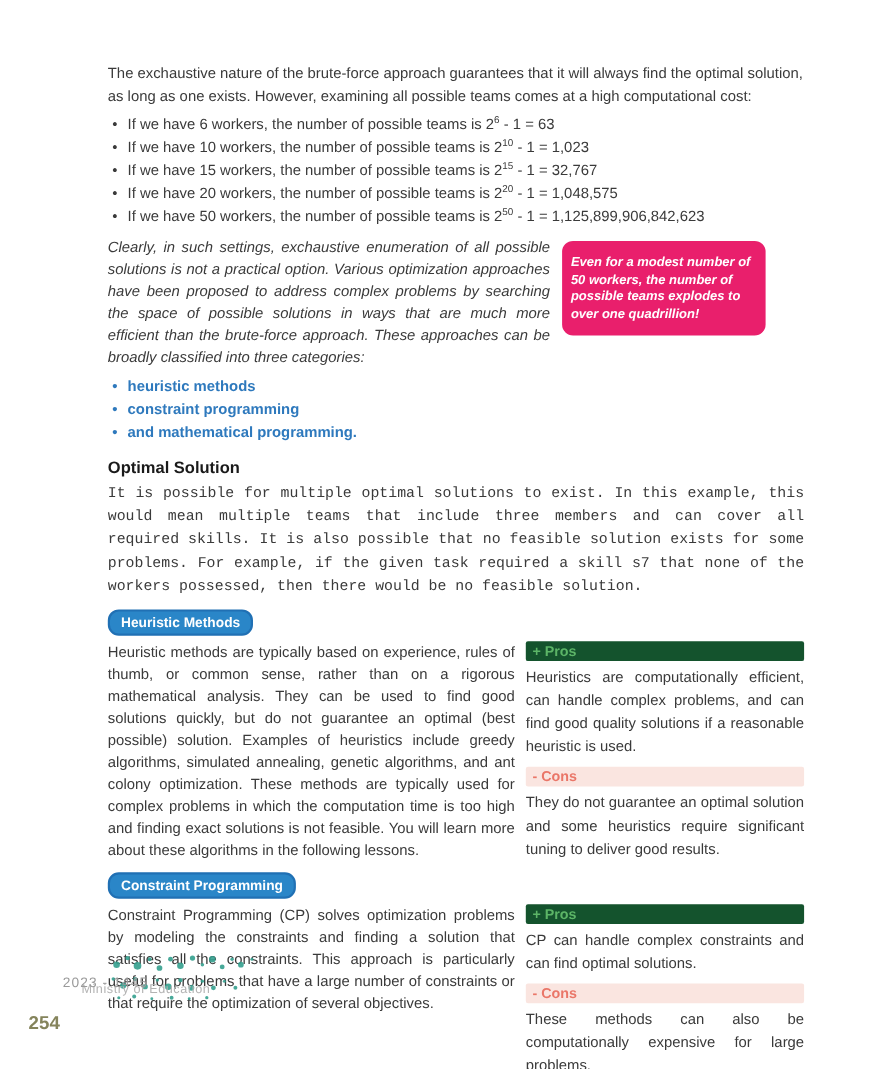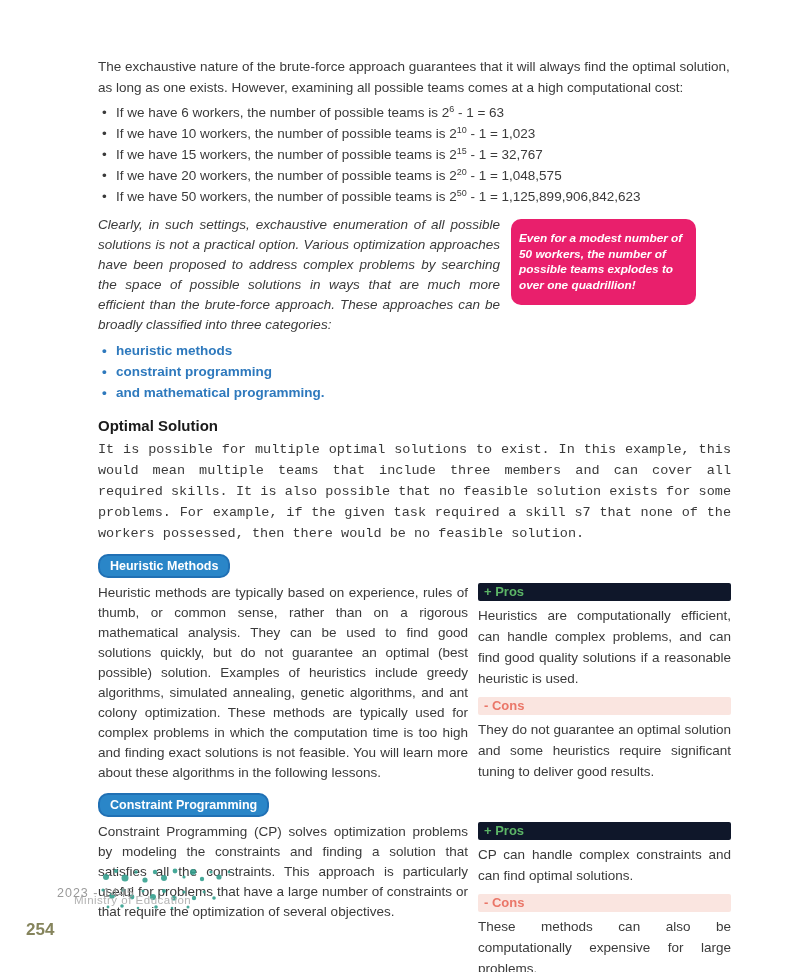--- a/index.html
+++ b/index.html
@@ -44,21 +44,21 @@
     display:inline-block; margin-top:10px;
     background:#2a86c8; border:2px solid #2070b4; border-radius:10px;
     color:#ffffff; font-weight:bold; font-size:12.5px; line-height:14px; padding:3px 10px;
   }
 
   .two-col { display:flex; margin-top:5px; }
   .col-left { position:relative; width:370px; font-size:13.5px; line-height:20px; text-align:justify; }
   .col-right { width:253px; margin-left:10px; }
 
   .strip { font-size:13px; font-weight:bold; padding:1px 6px 2px 6px; border-radius:2px; }
-  .strip.pros { background:#0f172a; color:#5cb567; }
+  .strip.pros { background:#14532d; color:#5cb567; }
   .strip.cons { background:#fae5e0; color:#ea7668; margin-top:8px; }
   .strip-text { margin-top:4px; font-size:13.5px; line-height:21px; text-align:justify; color:#3a3a3a; }
 
   .watermark { position:absolute; left:0; top:41px; pointer-events:none; opacity:0.9; }
 
   .footer-arabic {
     position:absolute; left:48px; top:866px; width:160px;
     font-family:"DejaVu Sans", sans-serif; font-size:20px; font-weight:bold;
     color:#4d9d94; direction:rtl; text-align:left; line-height:24px;
   }

